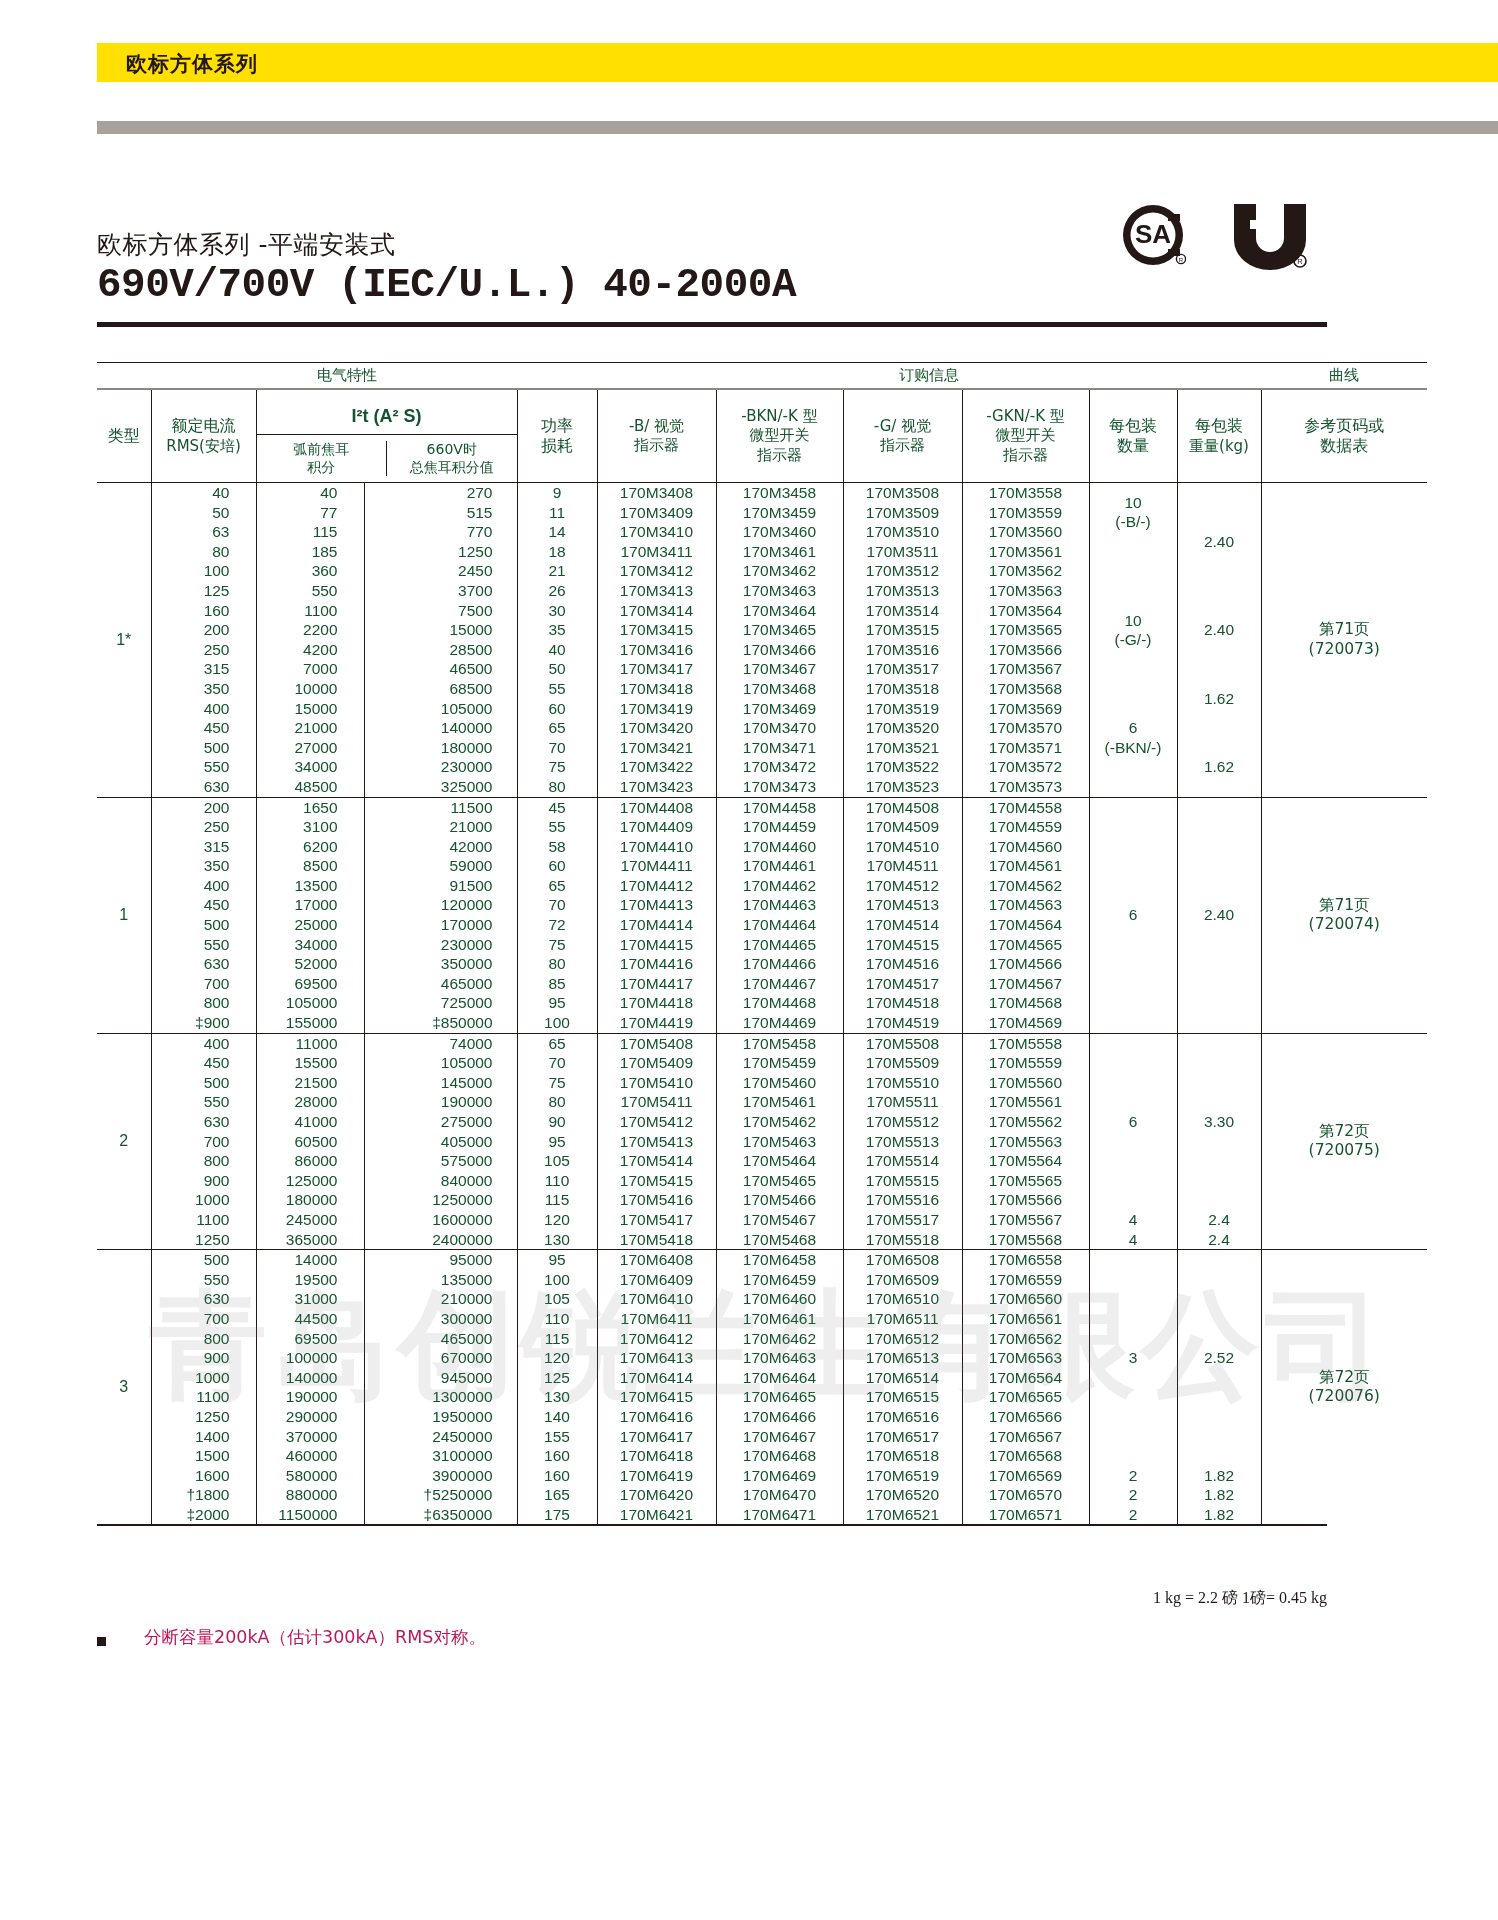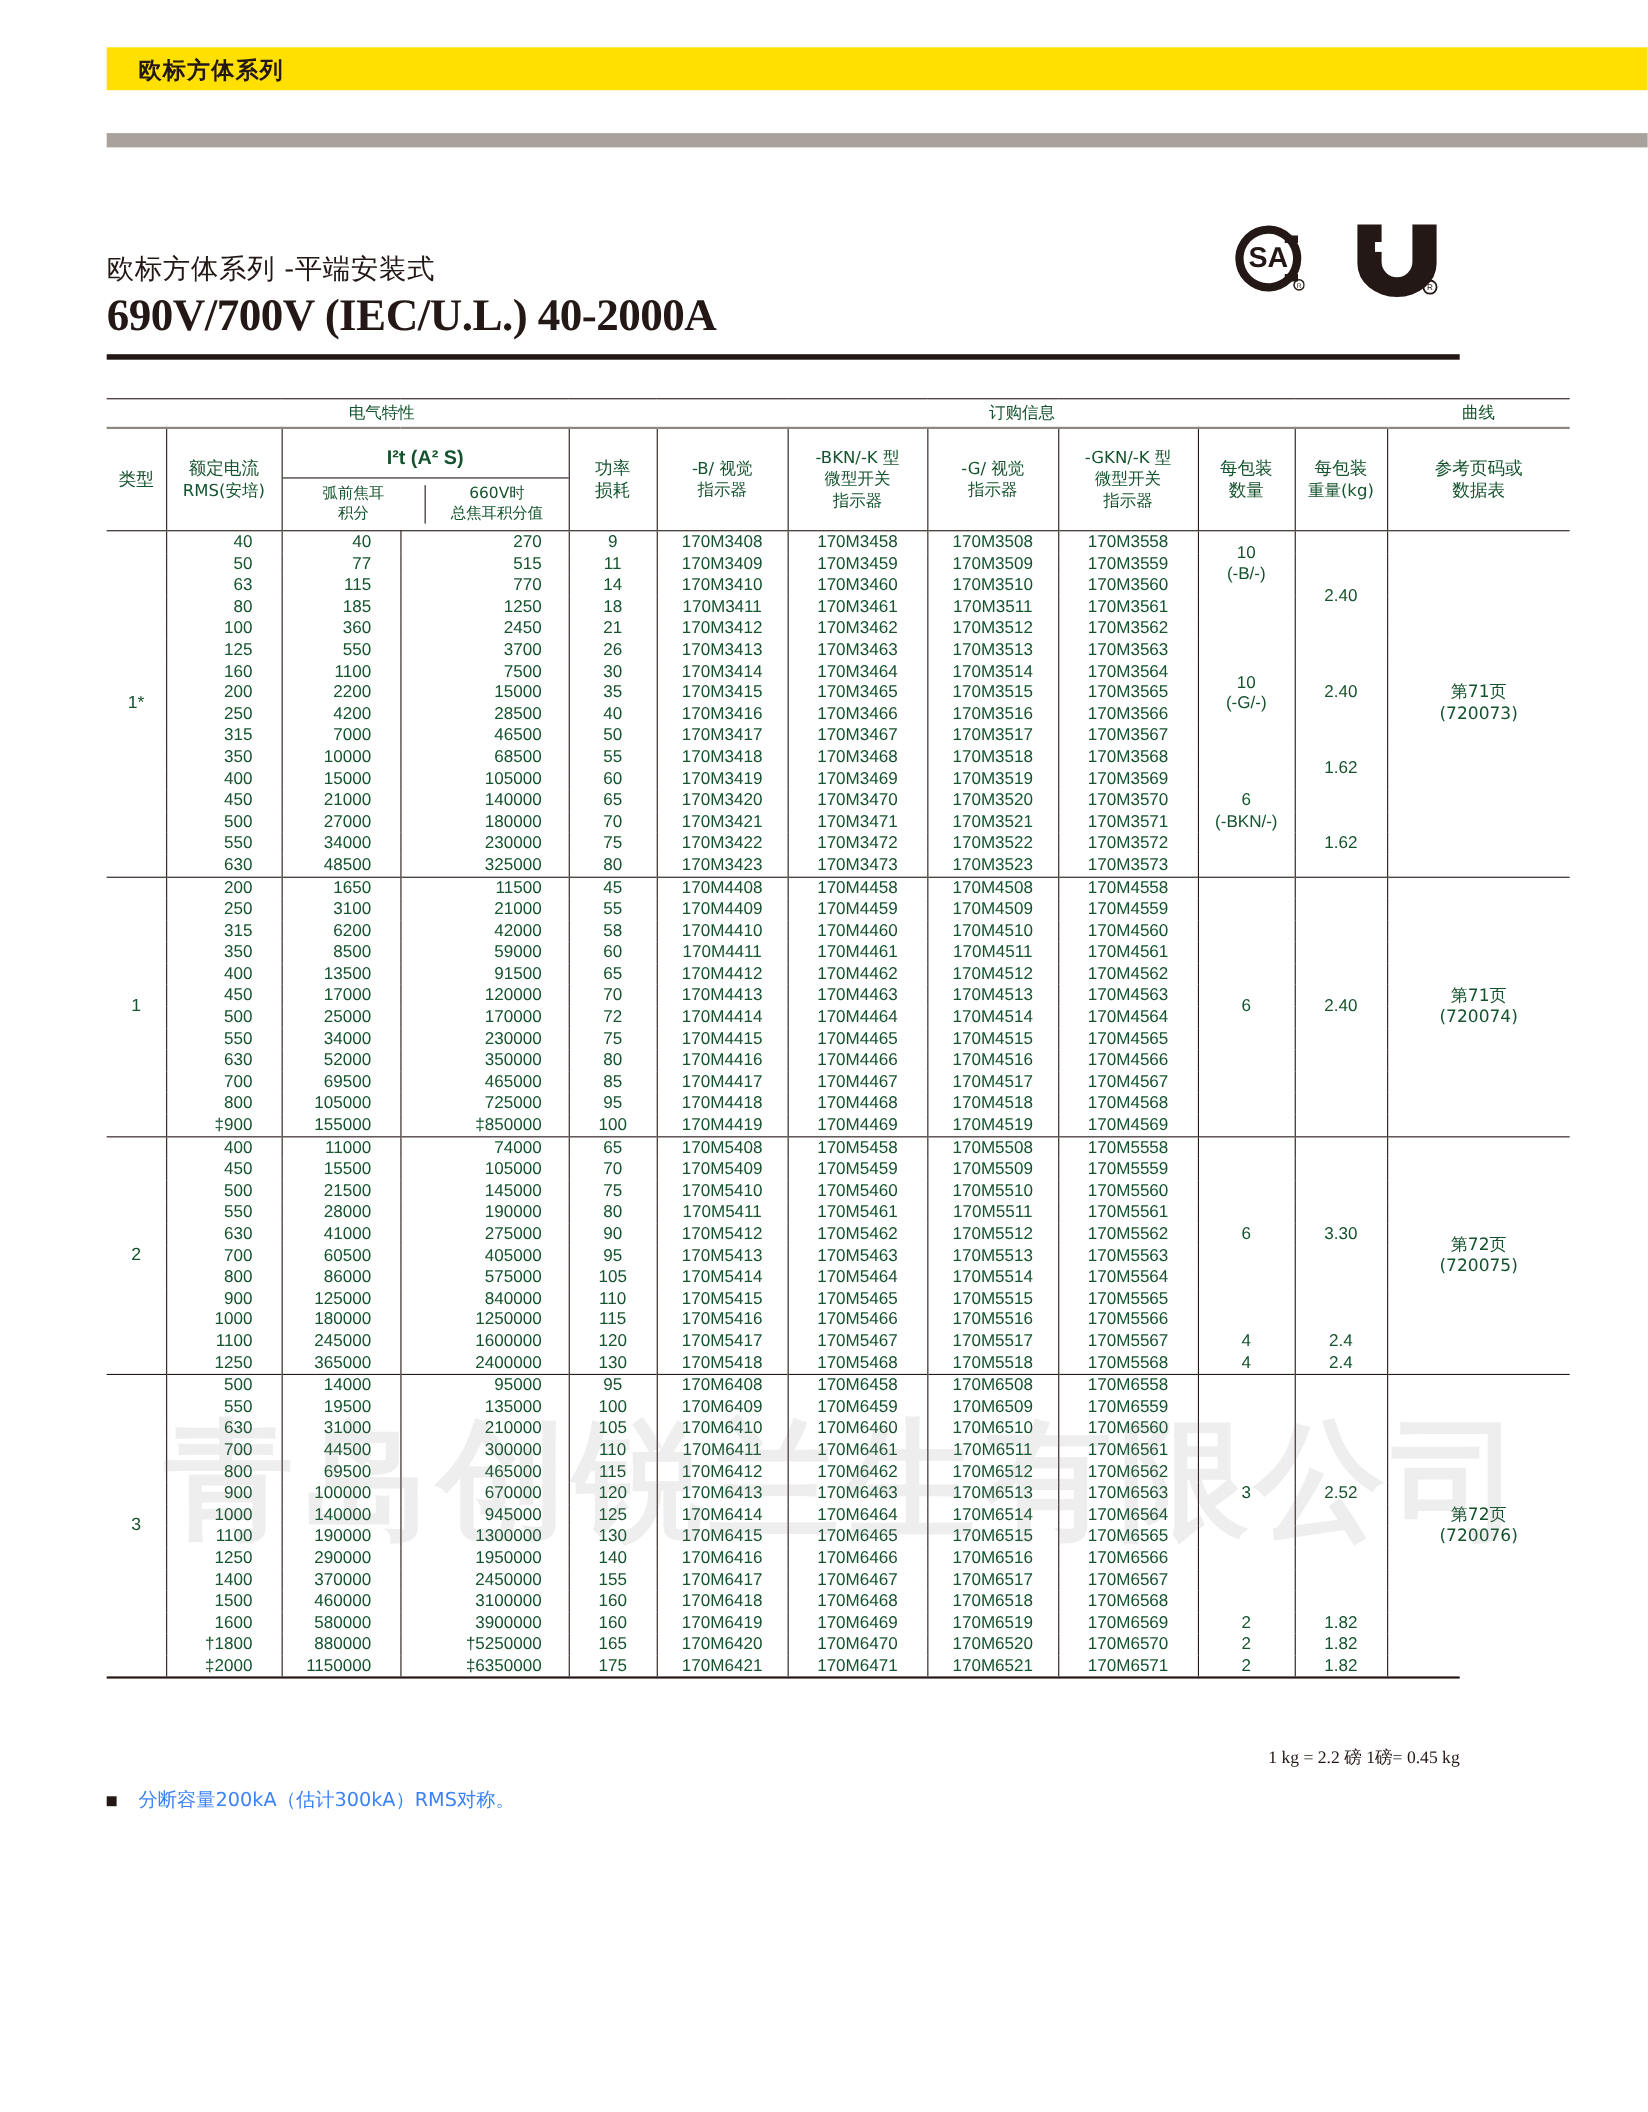--- a/index.html
+++ b/index.html
@@ -57,21 +57,21 @@
     font-family: "DejaVu Sans", "Liberation Sans", sans-serif;
     white-space: nowrap;
   }
   .main-heading {
     position: absolute;
     left: 97px; top: 262px;
     font-size: 41px;
     font-weight: 700;
     letter-spacing: -0.5px;
     color: #231815;
-    font-family: Liberation Serif, serif;
+    font-family: Liberation Mono, monospace;
     white-space: nowrap;
   }
   .heading-rule {
     position: absolute;
     left: 97px; top: 322px;
     width: 1230px; height: 5px;
     background: #231815;
   }
 
   
@@ -215,26 +215,27 @@
 
   
   .notes {
     position: absolute;
     left: 97px;
     top: 1626px;
     width: 1240px;
   }
   .note-line {
     display: flex;
-    align-items: flex-start;
+    align-items: center;
     margin-bottom: 13px;
     font-size: 17.5px;
     font-family: "DejaVu Sans", "Liberation Sans", sans-serif;
-    color: #3b82f6;
+    color: #be185d;
     line-height: 1.35;
+    gap: 18px;
   }
   .note-bullet {
     width: 9px; height: 9px;
     background: #231815;
     margin-right: 20px;
     margin-top: 7px;
     flex: 0 0 auto;
   }
   .note-txt { white-space: nowrap; }
 </style>

